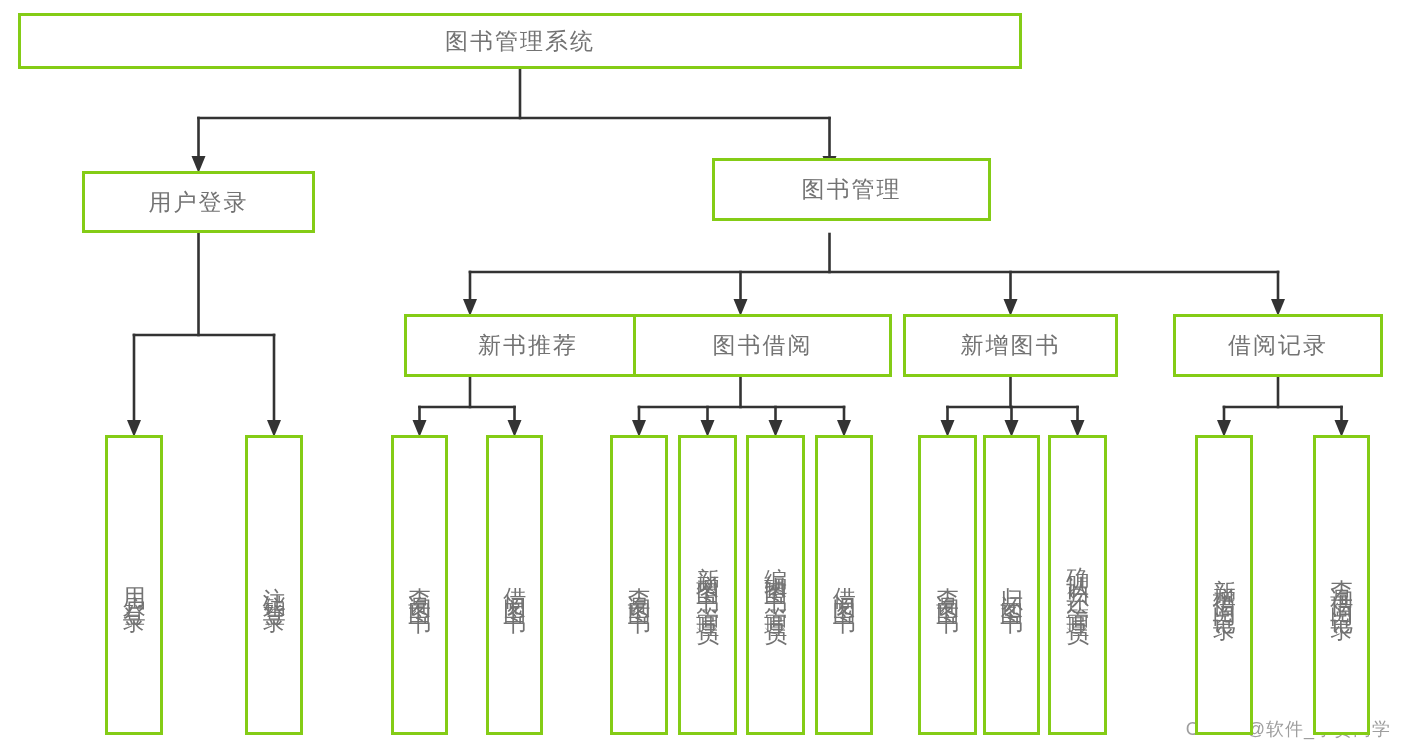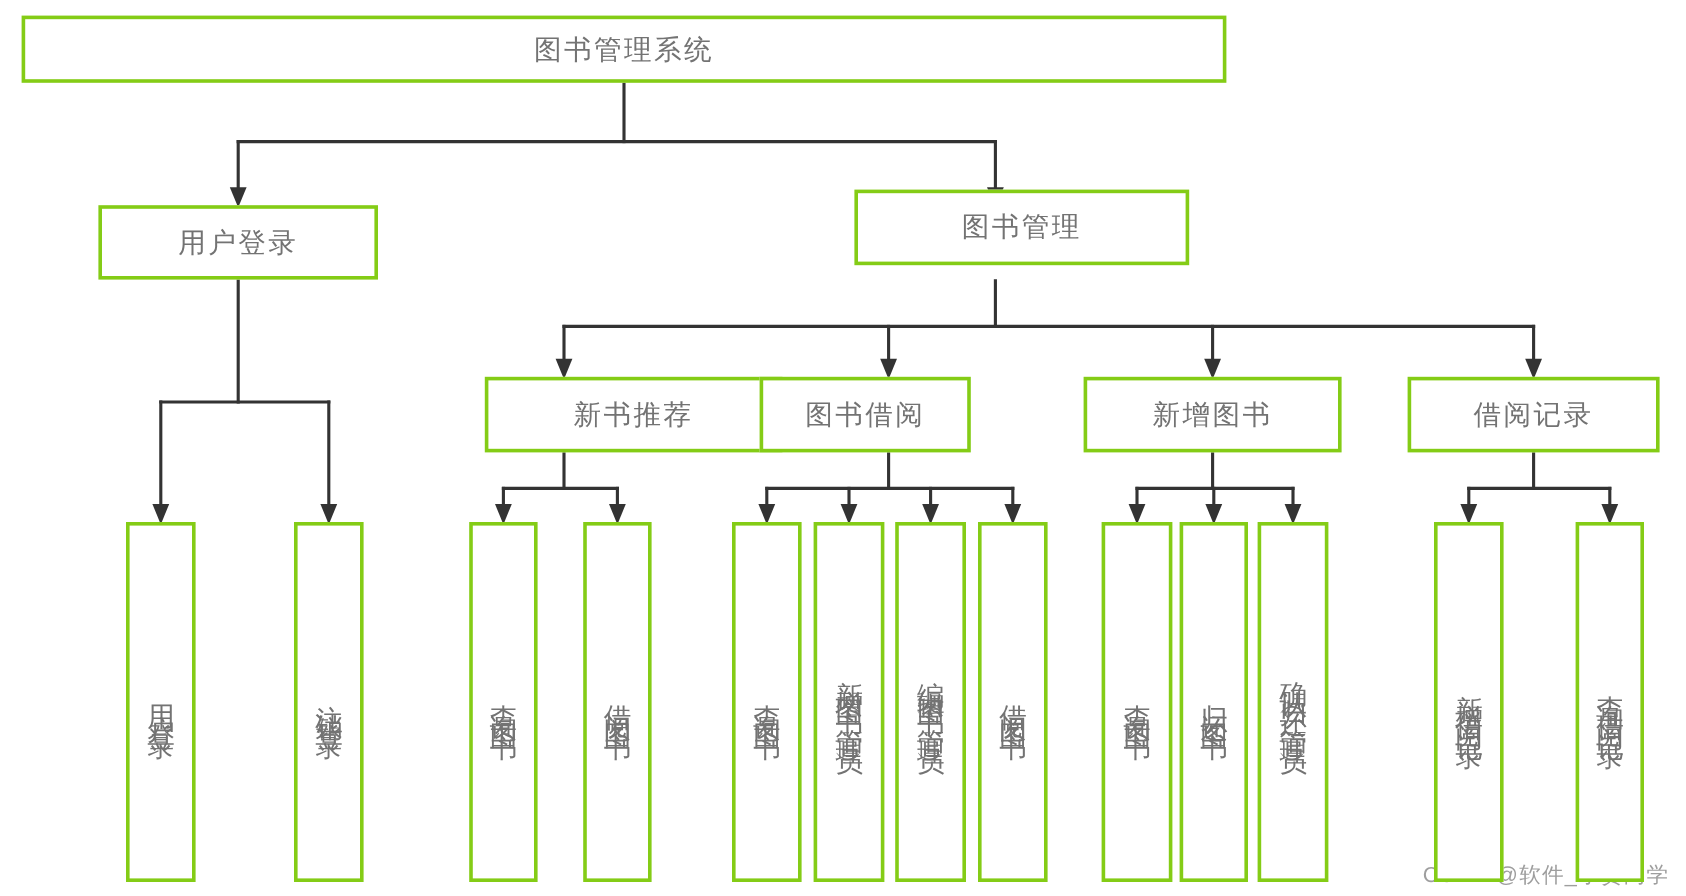--- a/index.html
+++ b/index.html
@@ -110,21 +110,21 @@
 
   <div id="watermark">CSDN @软件_小贺同学</div>
 <div class="node h" style="left: 18px; top: 13px; width: 1004px; height: 56px;">图书管理系统</div>
     <div class="node h" style="left: 82px; top: 171px; width: 233px; height: 62px;">用户登录</div>
     <div class="node v" style="left: 105px; top: 435px; width: 58px; height: 300px;">用户登录</div>
     <div class="node v" style="left: 245px; top: 435px; width: 58px; height: 300px;">注销登录</div>
     <div class="node h" style="left: 712px; top: 158px; width: 279px; height: 63px;">图书管理</div>
     <div class="node h" style="left: 362px; top: 314px; width: 248px; height: 63px; margin-left: 42px;">新书推荐</div>
     <div class="node v" style="left: 391px; top: 435px; width: 57px; height: 300px;">查询图书</div>
     <div class="node v" style="left: 486px; top: 435px; width: 57px; height: 300px;">借阅图书</div>
-    <div class="node h" style="left: 633px; top: 314px; width: 176px; height: 63px;">图书借阅</div>
+    <div class="node h" style="left: 633px; top: 314px; width: 259px; height: 63px;">图书借阅</div>
     <div class="node v" style="left: 610px; top: 435px; width: 58px; height: 300px;">查询图书</div>
     <div class="node v" style="left: 678px; top: 435px; width: 59px; height: 300px;">新增图书（管理员）</div>
     <div class="node v" style="left: 746px; top: 435px; width: 59px; height: 300px;">编辑图书（管理员）</div>
     <div class="node v" style="left: 815px; top: 435px; width: 58px; height: 300px;">借阅图书</div>
     <div class="node h" style="left: 903px; top: 314px; width: 215px; height: 63px;">新增图书</div>
     <div class="node v" style="left: 918px; top: 435px; width: 59px; height: 300px;">查询图书</div>
     <div class="node v" style="left: 983px; top: 435px; width: 57px; height: 300px;">归还图书</div>
     <div class="node v" style="left: 1048px; top: 435px; width: 59px; height: 300px;">确认归还（管理员）</div>
     <div class="node h" style="left: 1173px; top: 314px; width: 210px; height: 63px;">借阅记录</div>
     <div class="node v" style="left: 1195px; top: 435px; width: 58px; height: 300px;">新增借阅记录</div>

